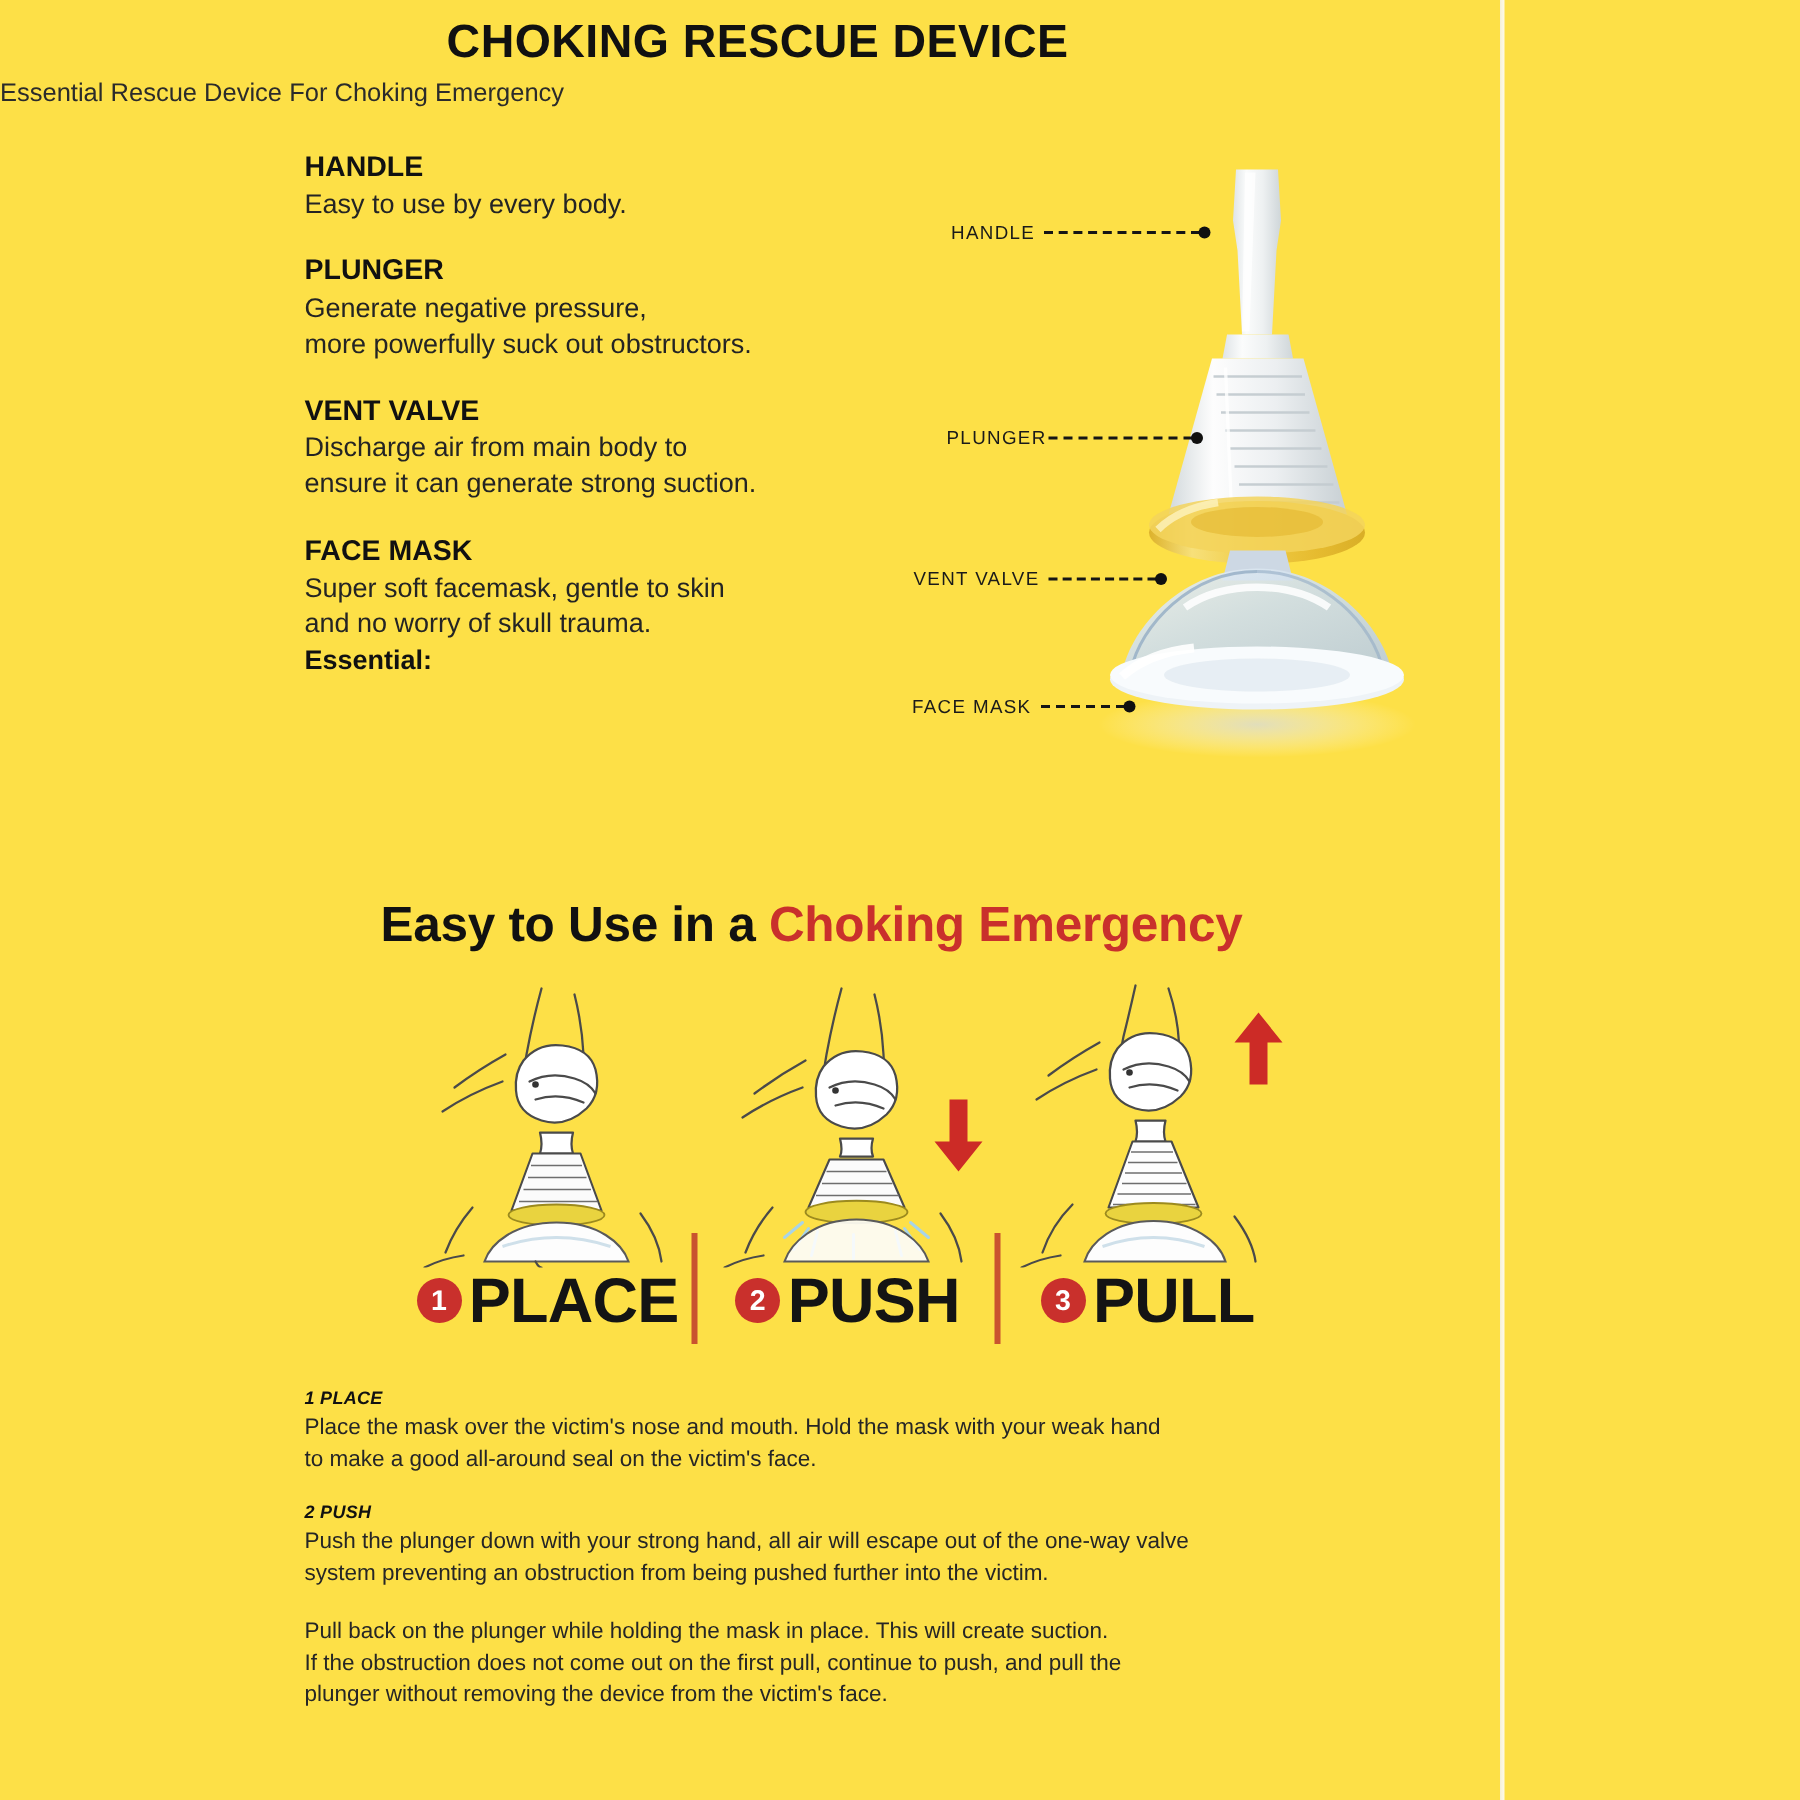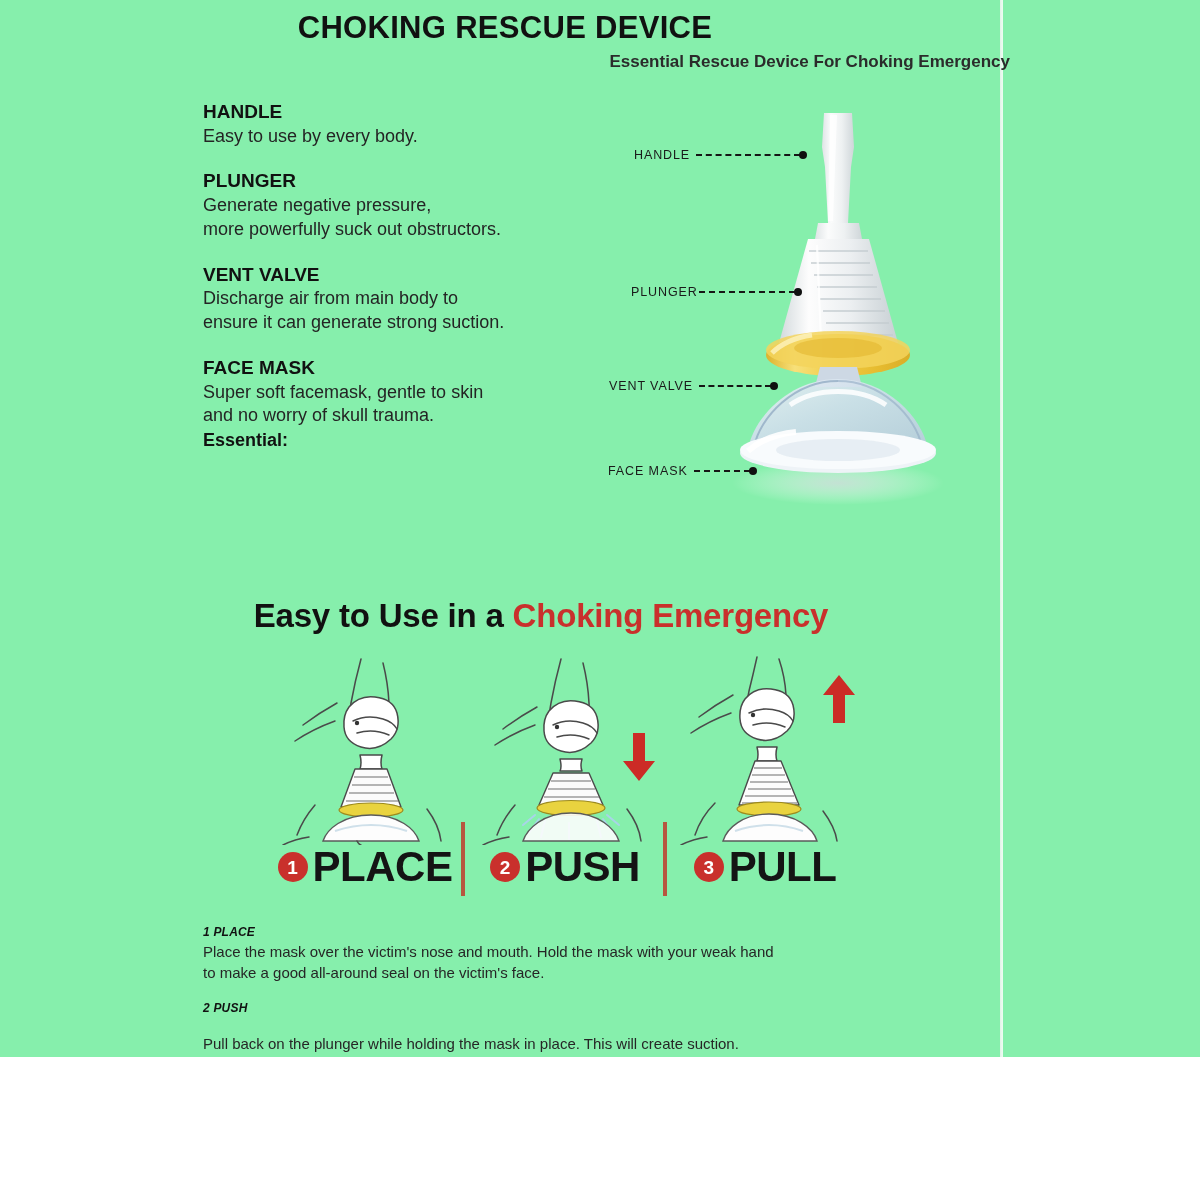--- a/index.html
+++ b/index.html
@@ -3,22 +3,22 @@
 <meta charset="utf-8">
 <style>
   html, body {
     margin: 0;
     padding: 0;
     background: #ffffff;
   }
   #page {
     position: relative;
     width: 1200px;
-    height: 1057px;
-    background: #86efac;
+    height: 1200px;
+    background: #fde047;
     font-family: "Liberation Sans", sans-serif;
     color: #1a1a1a;
     overflow: hidden;
   }
   .edge-artifact {
     position: absolute;
     top: 0;
     left: 1000px;
     width: 3px;
     height: 1200px;
@@ -36,24 +36,23 @@
     font-size: 31px;
     font-weight: bold;
     letter-spacing: .3px;
     color: #111;
   }
   .subtitle {
     position: absolute;
     top: 52px;
     left: 0;
     width: 1010px;
-    text-align: right;
+    text-align: left;
     font-size: 17px;
     color: #2b2b2b;
-    font-weight: bold;
   }
 
   
   .features {
     position: absolute;
     top: 100px;
     left: 203px;
     width: 400px;
   }
   .feature { margin-bottom: 21px; }
@@ -521,20 +520,22 @@
   <div class="instructions">
 
     <div class="instr-block">
       <div class="instr-title">1 PLACE</div>
       <div class="instr-body">Place the  mask over the victim's nose and mouth. Hold the mask with your weak hand
 to make a good all-around seal on the victim's face.</div>
     </div>
 
     <div class="instr-block">
       <div class="instr-title">2 PUSH</div>
+      <div class="instr-body">Push the plunger down with your strong hand, all air will escape out of the one-way valve
+system preventing an obstruction from being pushed further into the victim.</div>
     </div>
 
     <div class="instr-block">
       <div class="instr-body">Pull back on the plunger while holding the mask in place. This will create suction.
 If the obstruction does not come out on the first pull, continue to push, and pull the
 plunger without removing the device from the victim's face.</div>
     </div>
   </div>
 
 </div>

